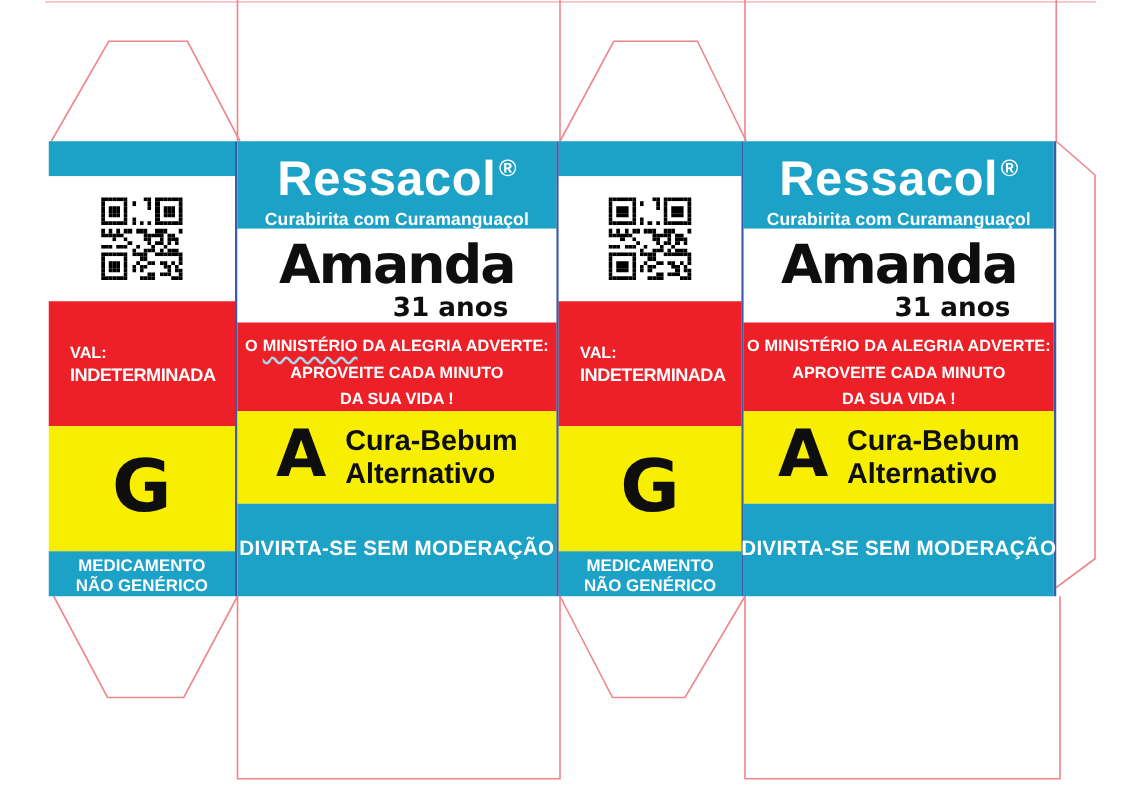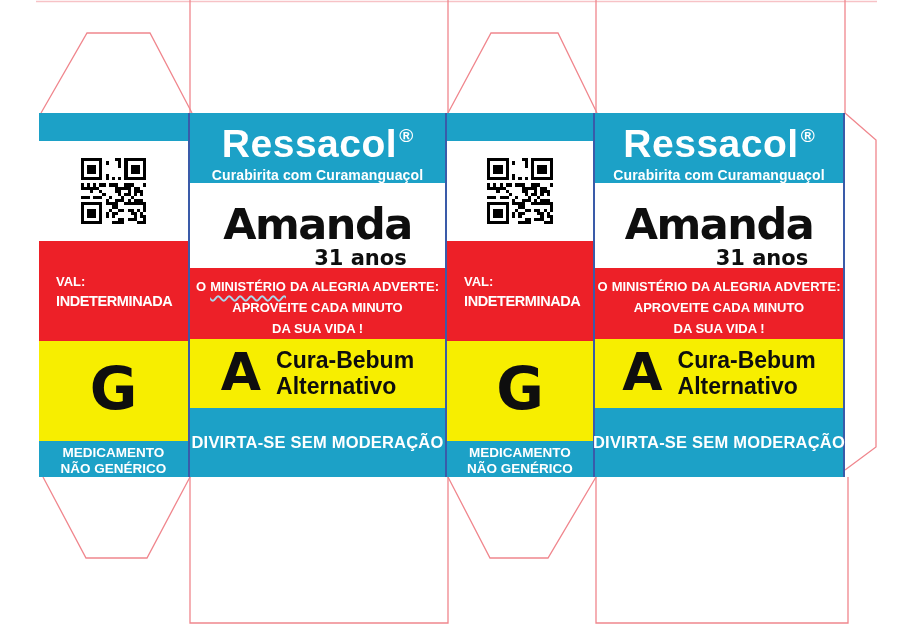--- a/index.html
+++ b/index.html
@@ -22,21 +22,21 @@
   
   .brand-block{padding-top:11px;}
   .brand-title{font-size:39px;font-weight:bold;line-height:1;letter-spacing:.5px;white-space:nowrap;}
   .brand-reg{font-size:19px;font-weight:bold;vertical-align:15px;margin-left:2px;}
   .brand-tag{font-size:14px;font-weight:bold;margin-top:4px;letter-spacing:.1px;}
 
   
   .qr-cell{display:flex;align-items:center;justify-content:center;height:100%;}
   .qr{width:66px;height:66px;background:#fff;}
   .qr div{width:100%;height:100%;}
-  .person-cell{padding-top:20px;}
+  .person-cell{padding-top:8px;}
   .person{width:max-content;margin:0 auto;}
   .person-name{font-family:"DejaVu Sans", sans-serif;font-weight:bold;font-size:43px;line-height:1.02;letter-spacing:-1.5px;}
   .person-age{font-family:"DejaVu Sans", sans-serif;font-weight:bold;font-size:21px;text-align:right;padding-right:5px;margin-top:-1px;}
 
   
   .val-cell{display:flex;flex-direction:column;justify-content:center;padding-left:17px;font-weight:bold;height:100%;}
   .val-label{font-size:13px;}
   .val-value{font-size:14.5px;letter-spacing:-.4px;margin-top:4px;}
   .warn-cell{padding-top:8px;text-align:center;font-weight:bold;font-size:13px;}
   .warn-line{display:flex;justify-content:center;gap:4px;line-height:21px;}

